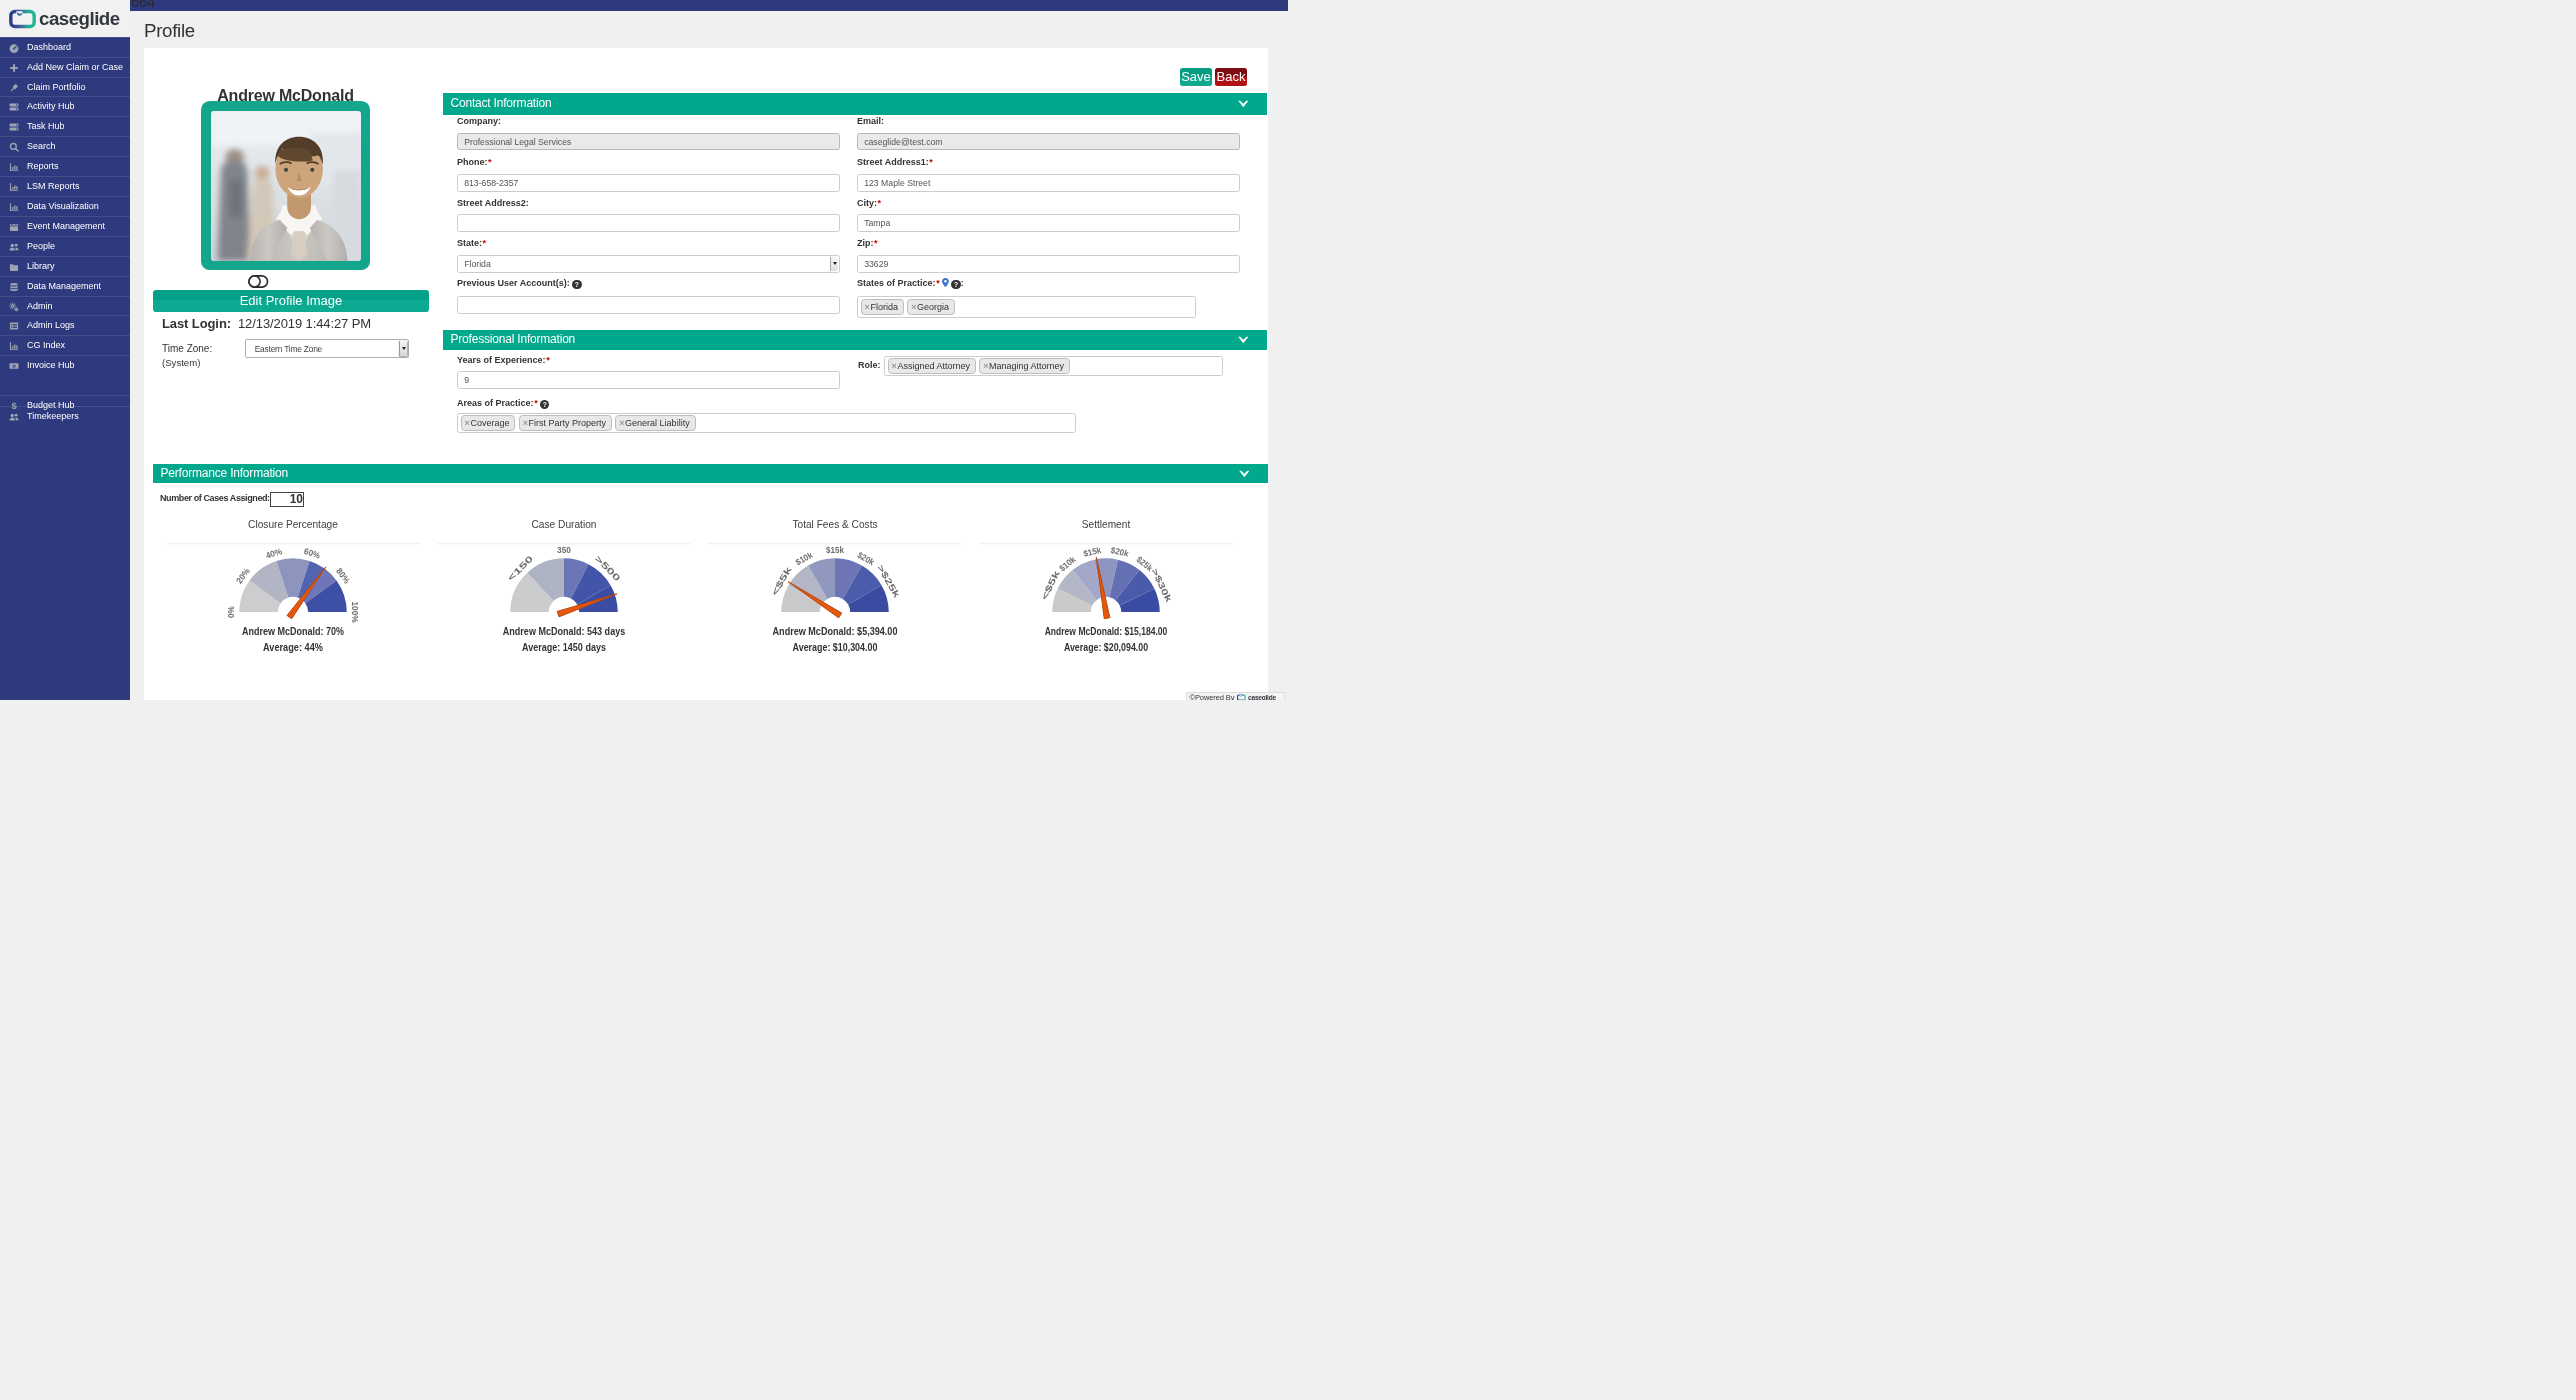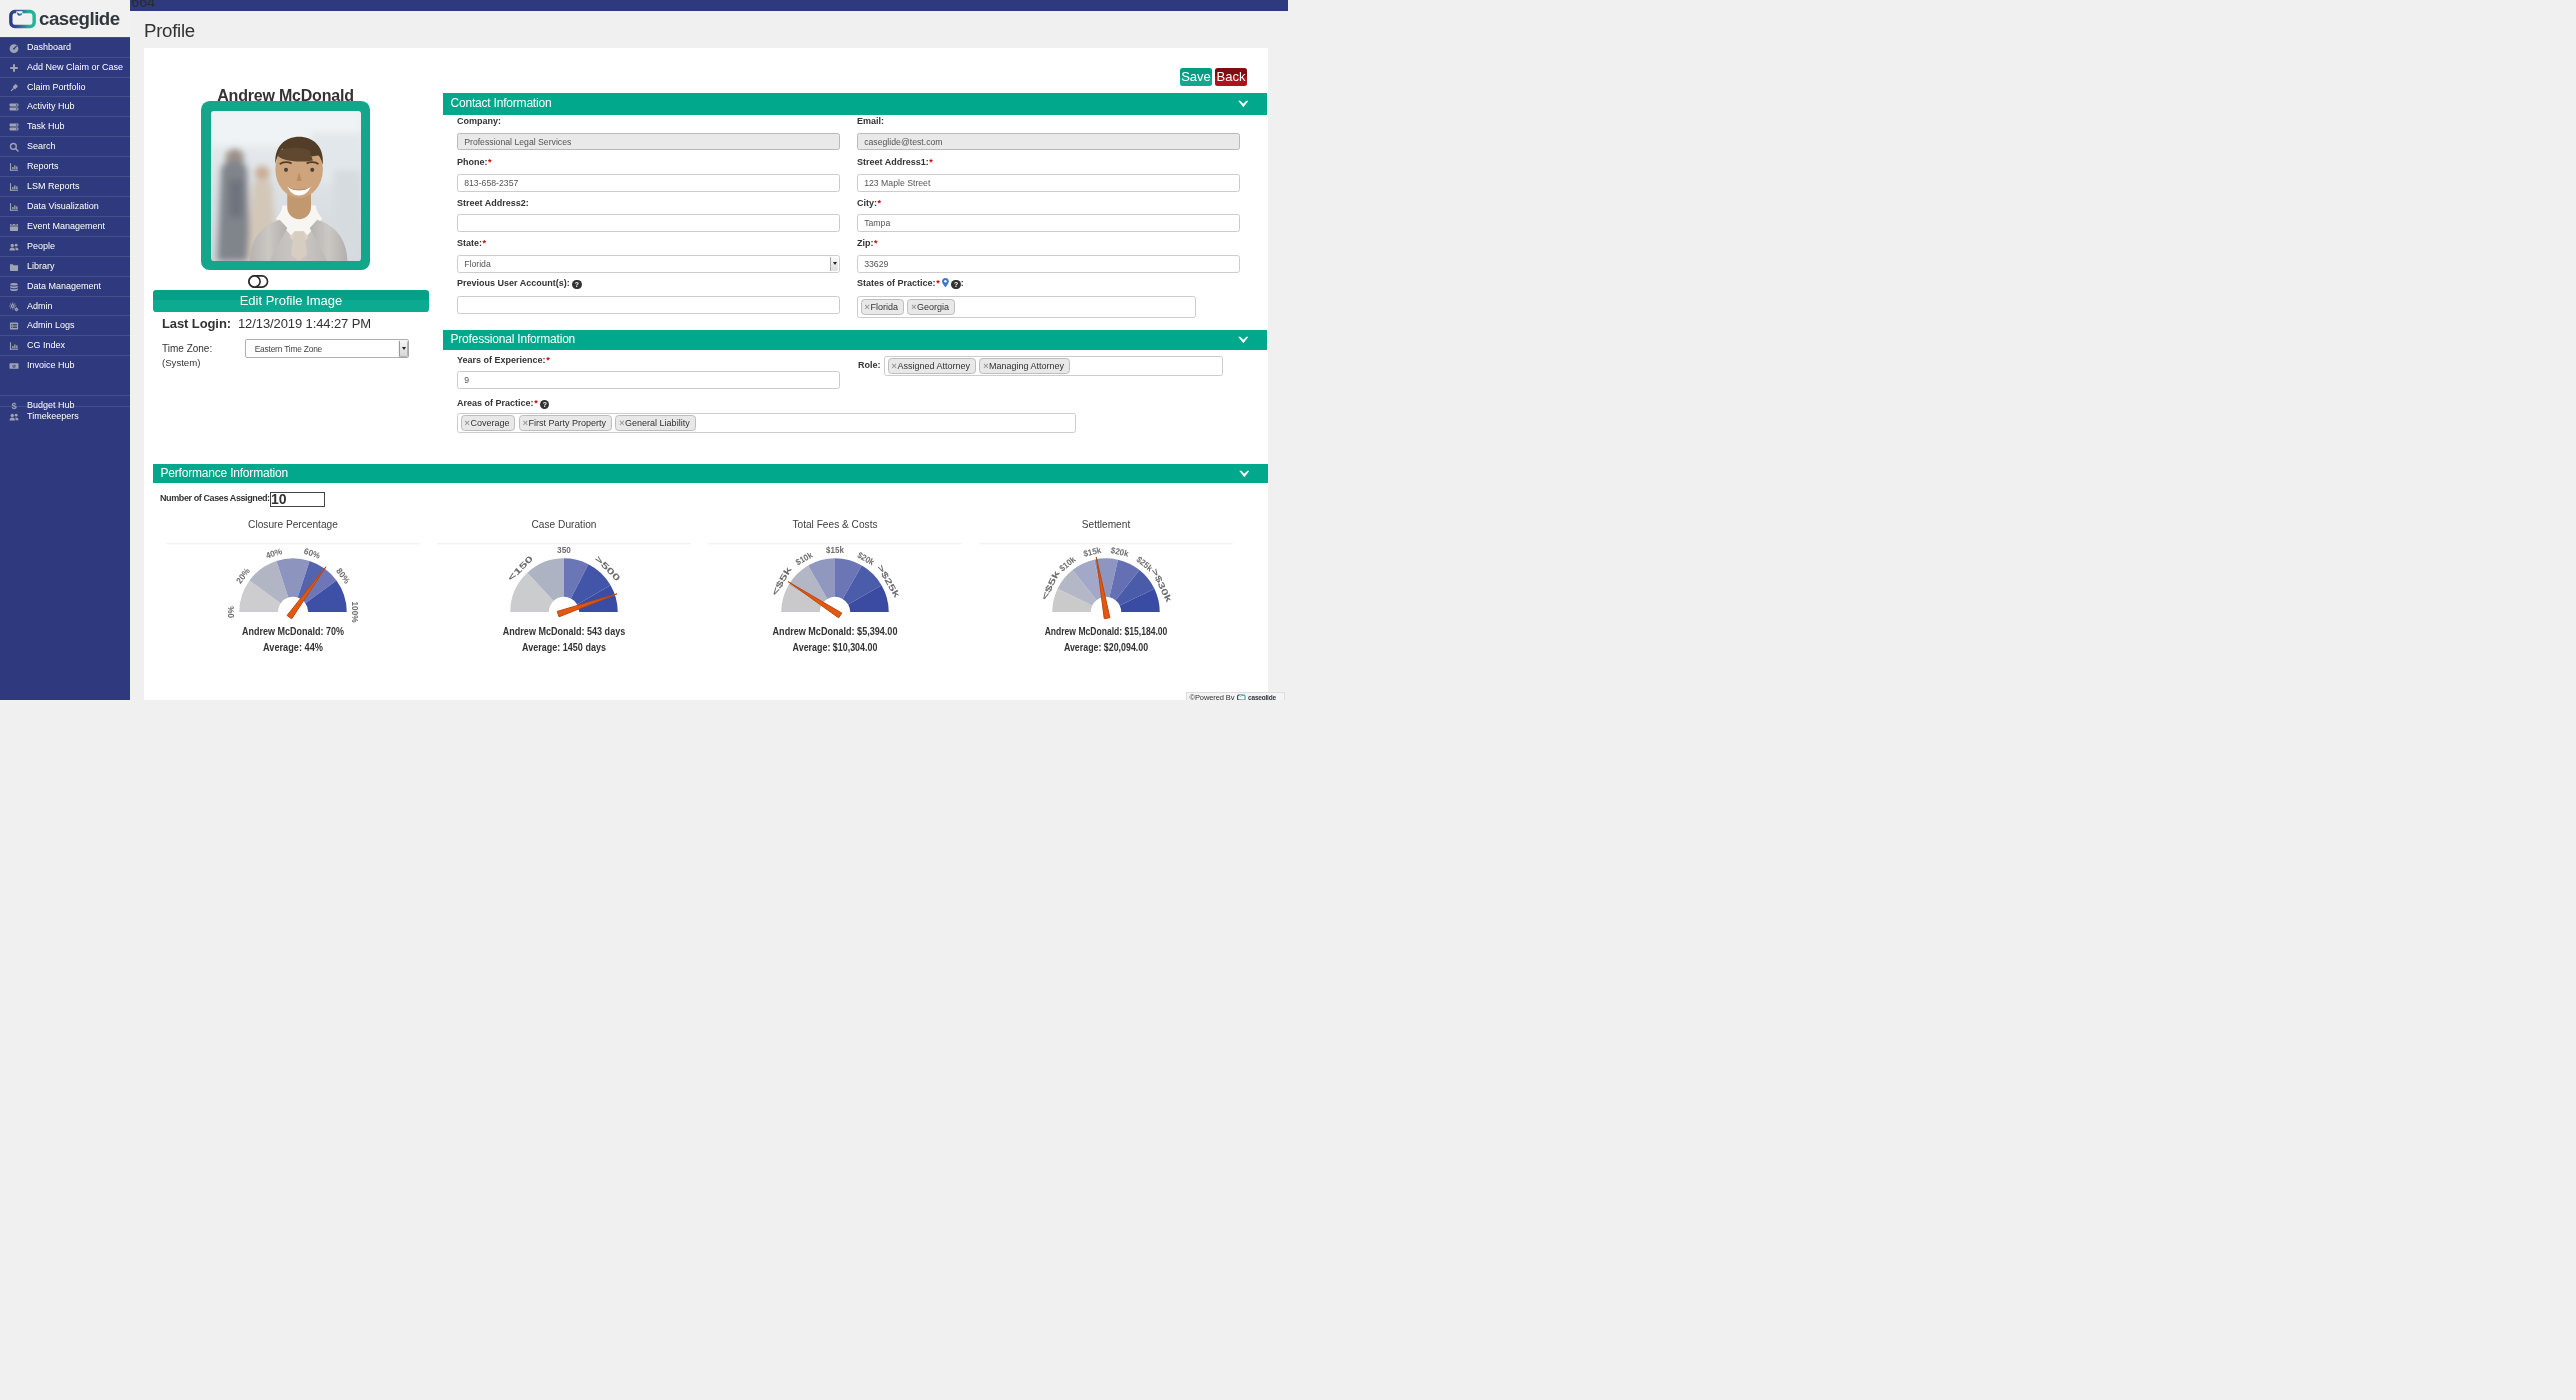--- a/index.html
+++ b/index.html
@@ -366,21 +366,21 @@
     <span class="tag"><span class="x">×</span>Managing Attorney</span>
   </div>
 <div class="lbl" style="left:457px;top:398px"><b>Areas of Practice:</b><span class="req">*</span> <span class="qi">?</span></div>
 <div class="tbox" style="left:457px;top:413px;width:619px;height:19.6px">
     <span class="tag"><span class="x">×</span>Coverage</span>
     <span class="tag"><span class="x">×</span>First Party Property</span>
     <span class="tag"><span class="x">×</span>General Liability</span>
   </div>
 
 <div class="lbl" style="left:160px;top:493px;font-size:9px;letter-spacing:-0.4px"><b>Number of Cases Assigned:</b></div>
-<div class="abs" style="left:270px;top:492px;width:55px;height:14.6px;border:0.9px solid #444;background:#fff;font-size:14px;font-weight:bold;color:#333;text-align:left;line-height:13px">10</div>
+<div class="abs" style="left:270px;top:492px;width:34px;height:14.6px;border:0.9px solid #444;background:#fff;font-size:12px;font-weight:bold;color:#333;text-align:right;line-height:13px">10</div>
 
 <svg class="abs" style="left:156px;top:513px" width="274" height="146" viewBox="0 0 440 235">
 <text x="220.0" y="23.5" text-anchor="middle" font-size="18.6" fill="#404040" textLength="144.5" lengthAdjust="spacingAndGlyphs">Closure Percentage</text>
 <line x1="16.0" y1="49.5" x2="424.0" y2="49.5" stroke="#e2e2e2" stroke-width="1"></line>
 <path d="M 195.50,159.50 L 133.50,159.50 A 86.50 86.50 0 0 1 150.02,108.66 L 200.18,145.10 A 24.50 24.50 0 0 0 195.50,159.50 Z" fill="#cdcdcf"></path>
 <path d="M 200.18,145.10 L 150.02,108.66 A 86.50 86.50 0 0 1 193.27,77.23 L 212.43,136.20 A 24.50 24.50 0 0 0 200.18,145.10 Z" fill="#b1b5c4"></path>
 <path d="M 212.43,136.20 L 193.27,77.23 A 86.50 86.50 0 0 1 246.73,77.23 L 227.57,136.20 A 24.50 24.50 0 0 0 212.43,136.20 Z" fill="#8d94be"></path>
 <path d="M 227.57,136.20 L 246.73,77.23 A 86.50 86.50 0 0 1 270.84,89.52 L 234.40,139.68 A 24.50 24.50 0 0 0 227.57,136.20 Z" fill="#5463ae"></path>
 <path d="M 234.40,139.68 L 270.84,89.52 A 86.50 86.50 0 0 1 289.98,108.66 L 239.82,145.10 A 24.50 24.50 0 0 0 234.40,139.68 Z" fill="#6e76b8"></path>
 <path d="M 239.82,145.10 L 289.98,108.66 A 86.50 86.50 0 0 1 306.50,159.50 L 244.50,159.50 A 24.50 24.50 0 0 0 239.82,145.10 Z" fill="#3e50a5"></path>

